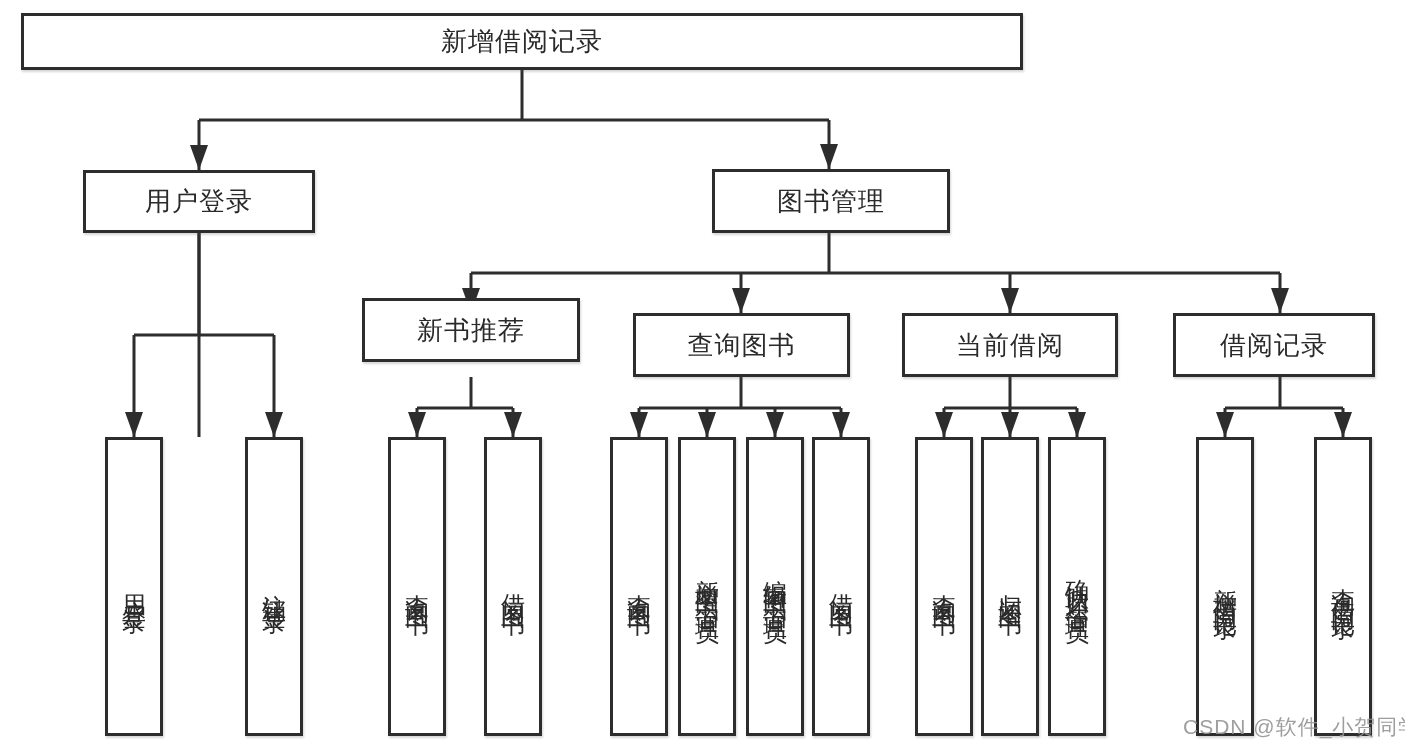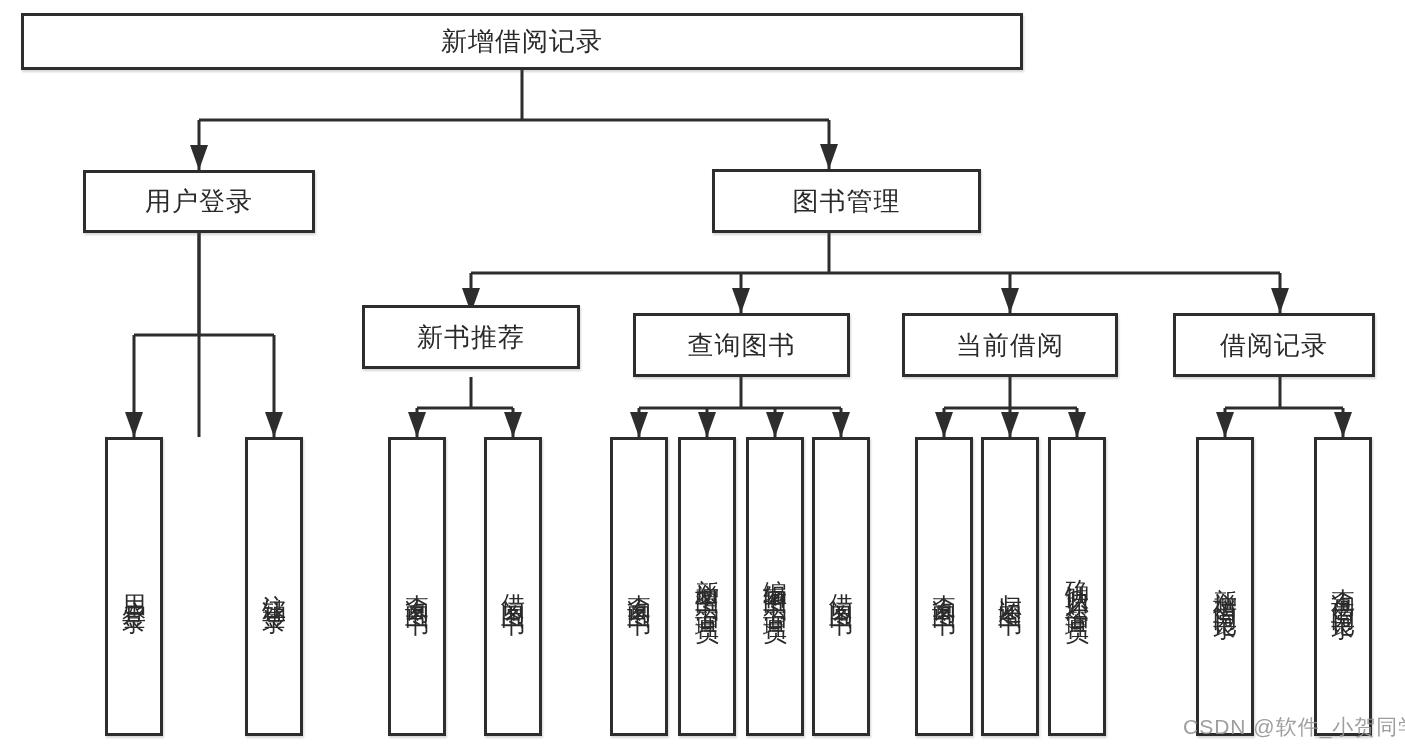--- a/index.html
+++ b/index.html
@@ -101,25 +101,25 @@
     </g>
   </svg>
 
   <div class="box h" style="left:21px; top:13px; width:1002px; height:57px;">
     <span>新增借阅记录</span>
   </div>
 
   <div class="box h" style="left:83px; top:170px; width:232px; height:63px;">
     <span>用户登录</span>
   </div>
-  <div class="box h" style="left:712px; top:169px; width:269px; height:64px;">
+  <div class="box h" style="left:712px; top:169px; width:238px; height:64px;">
     <span>图书管理</span>
   </div>
 
-  <div class="box h" style="left:362px; top:305px; width:218px; height:64px;">
+  <div class="box h" style="left:362px; top:298px; width:218px; height:64px;">
     <span>新书推荐</span>
   </div>
   <div class="box h" style="left:633px; top:313px; width:217px; height:64px;">
     <span>查询图书</span>
   </div>
   <div class="box h" style="left:902px; top:313px; width:216px; height:64px;">
     <span>当前借阅</span>
   </div>
   <div class="box h" style="left:1173px; top:313px; width:202px; height:64px;">
     <span>借阅记录</span>

